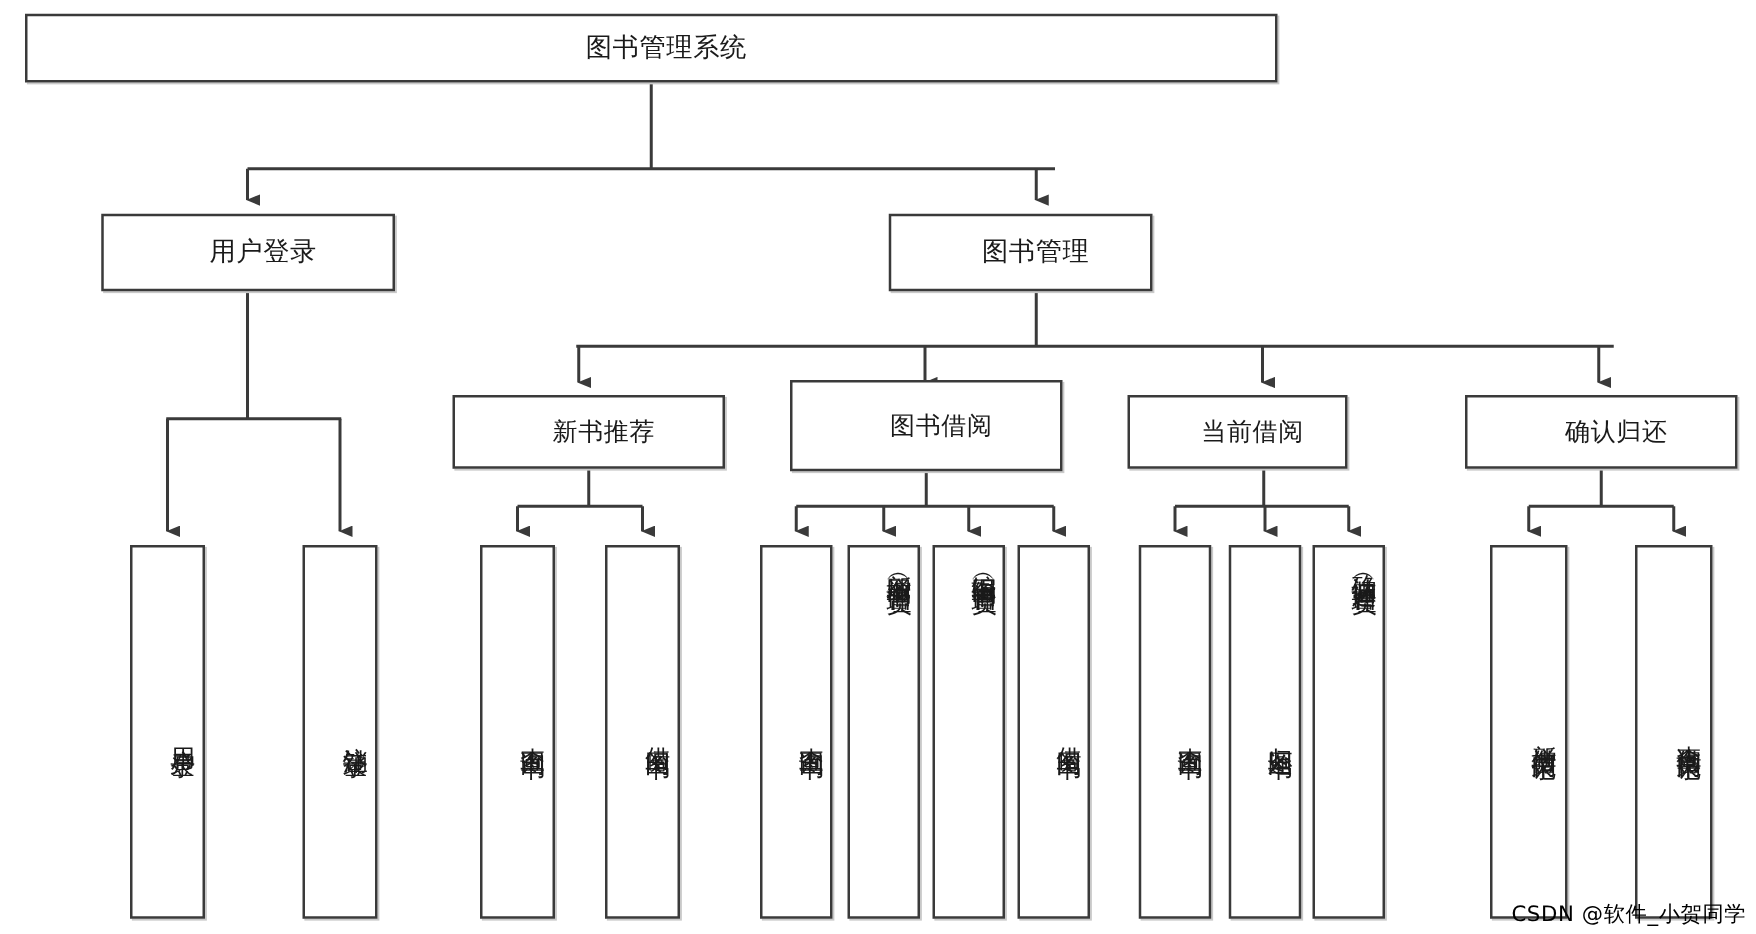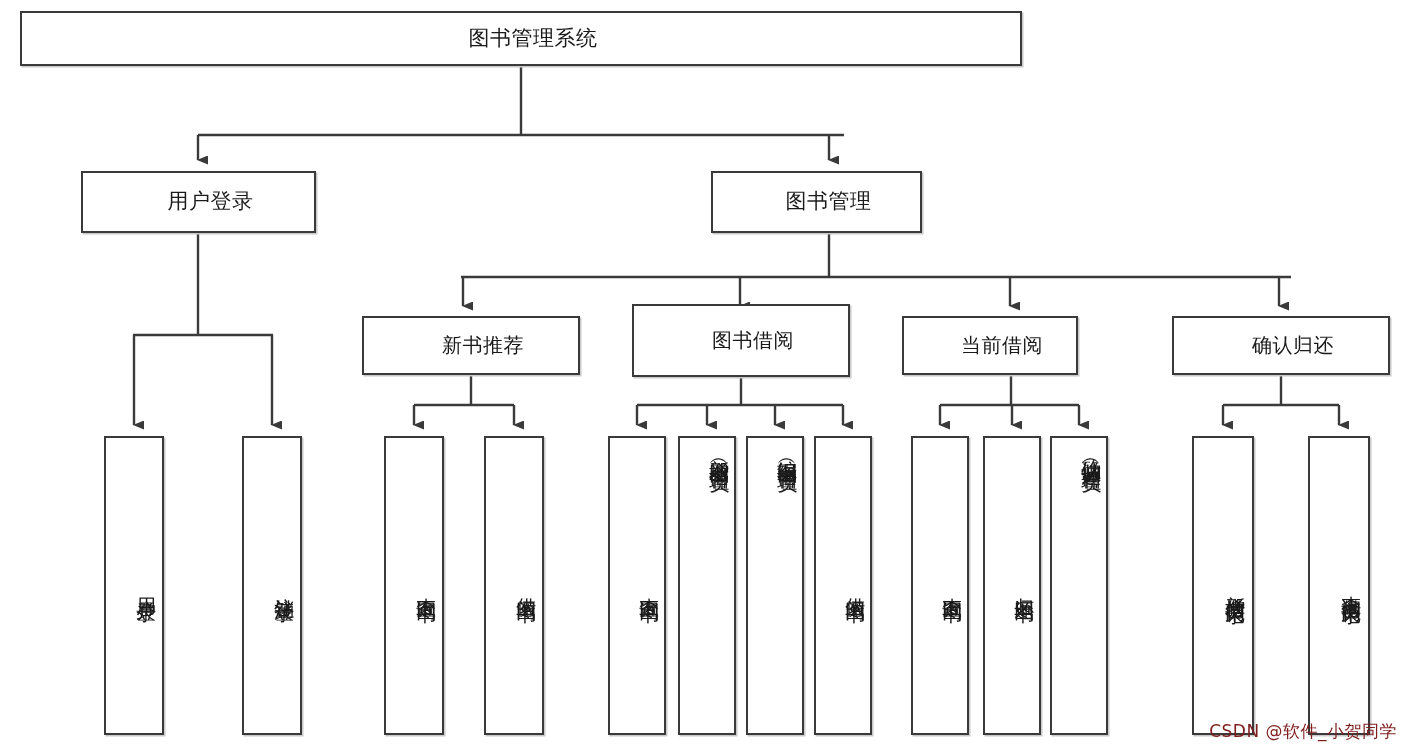--- a/index.html
+++ b/index.html
@@ -65,21 +65,21 @@
   .node.leaf.centered {
     align-items: center;
     padding-top: 0;
   }
 
   
   .watermark {
     position: absolute;
     right: 8px;
     bottom: 4px;
-    color: #7f1d1d;
+    color: #000000;
     font-size: 17px;
     letter-spacing: 0.5px;
     white-space: nowrap;
     pointer-events: none;
   }
 </style>
 </head>
 <body>
 
 <div id="canvas">

